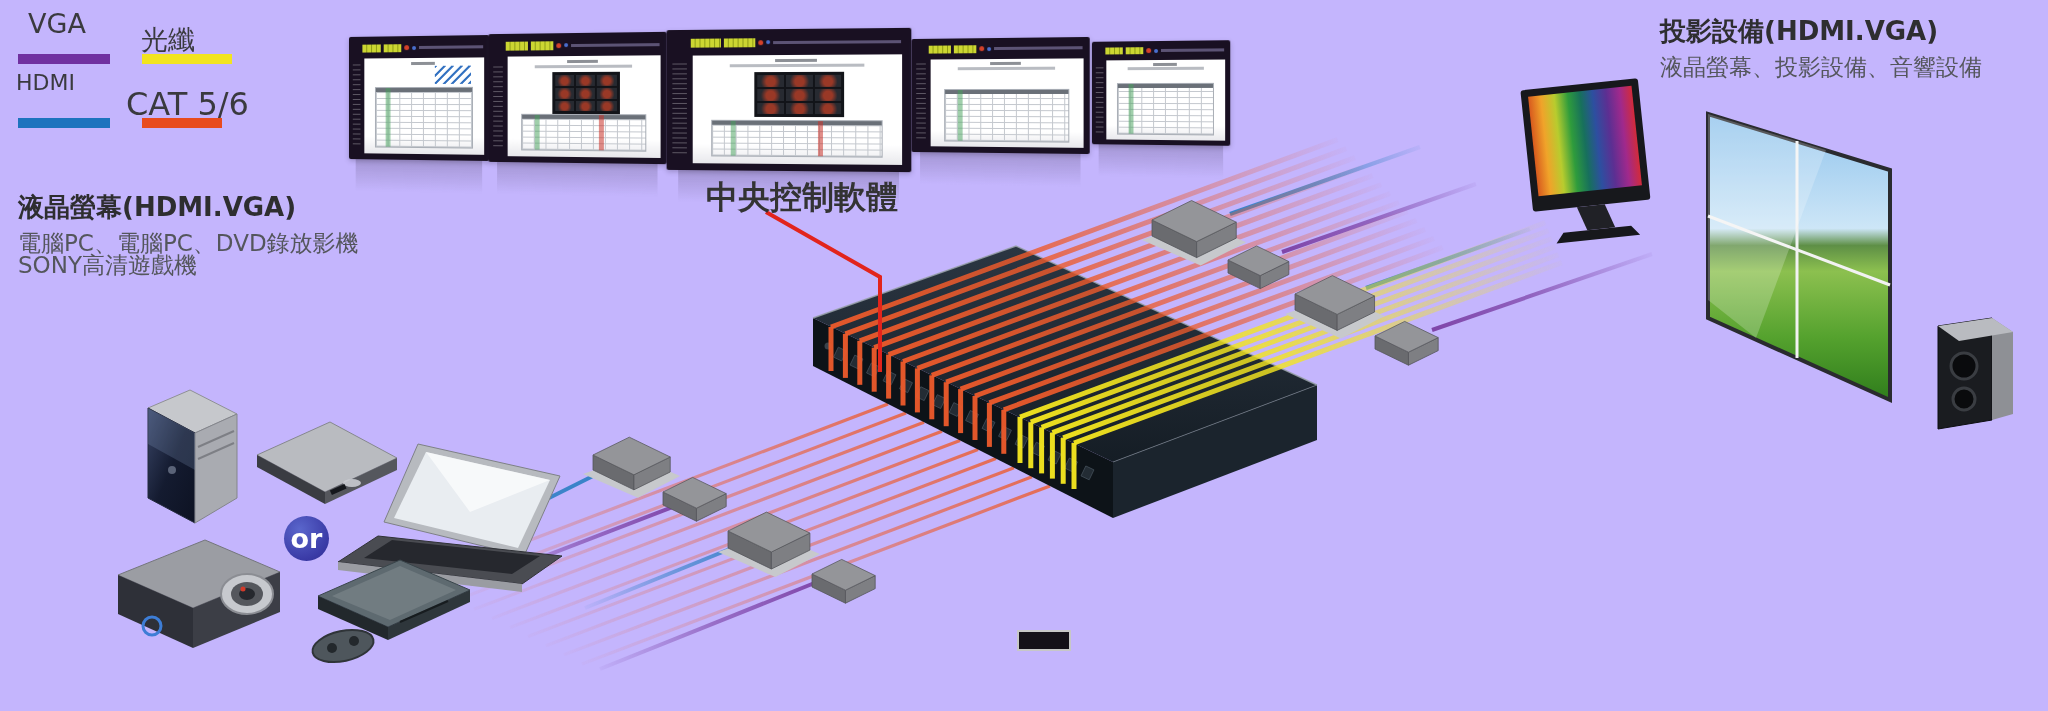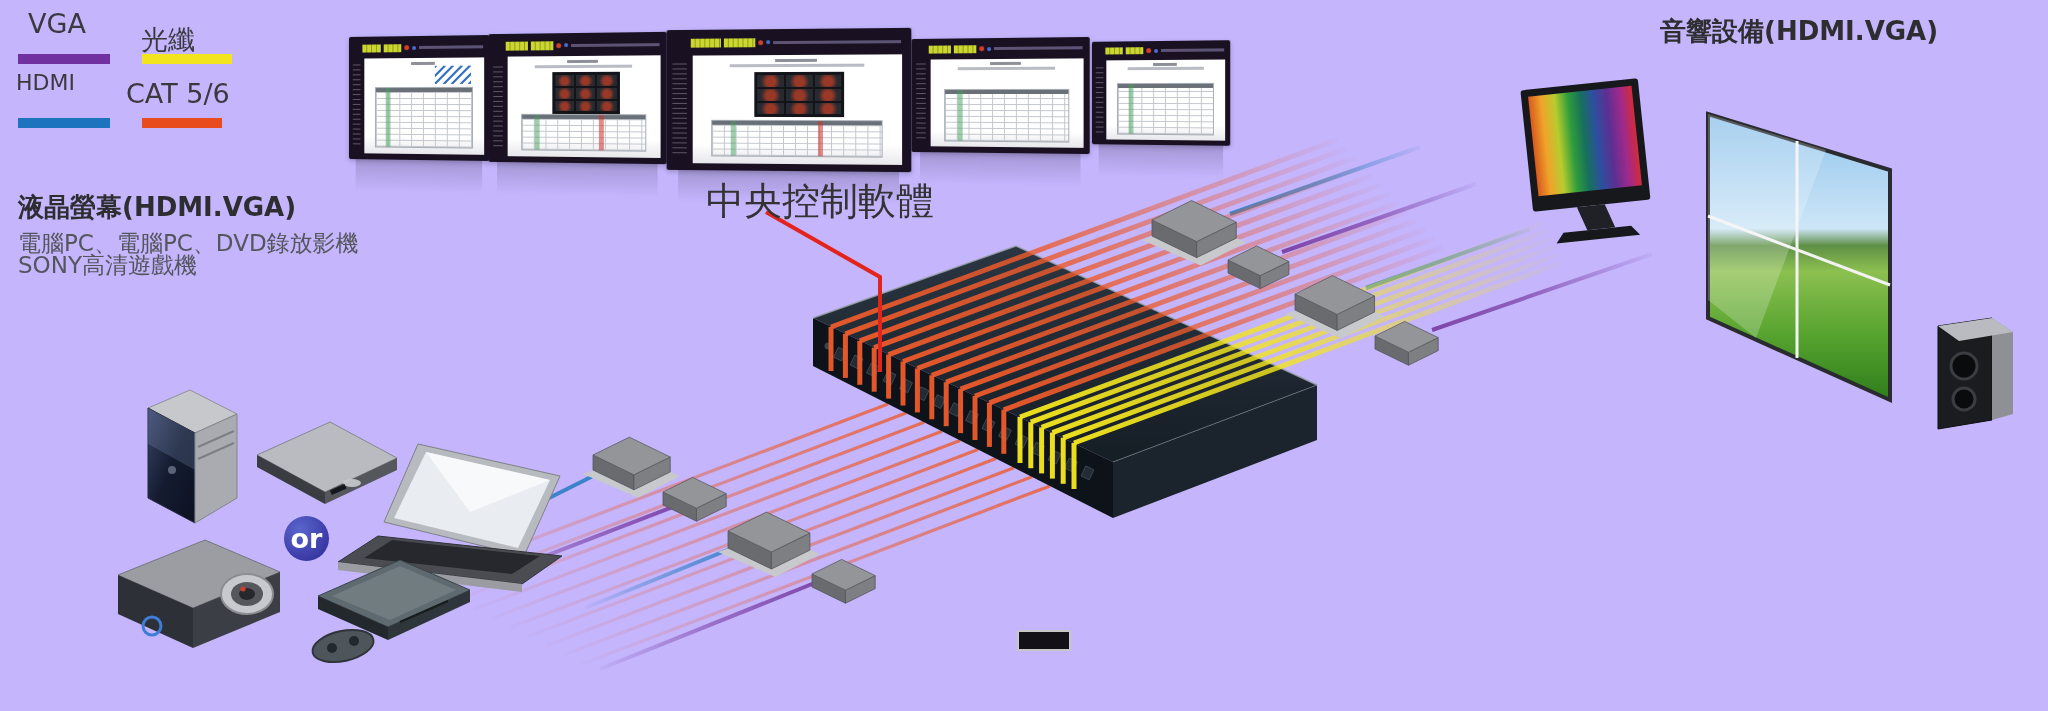--- a/index.html
+++ b/index.html
@@ -6,21 +6,21 @@
   #canvas{position:relative;width:2048px;height:711px;overflow:hidden;background:#c4b5fd;
           font-family:"DejaVu Sans","Liberation Sans",sans-serif;}
   .txt{position:absolute;white-space:nowrap;color:#3c3c3c;z-index:6;}
   
   .lg-label{font-size:27px;color:#3a3a3e;}
   .lg-bar{position:absolute;height:10px;z-index:6;}
   
   .blk-title{font-size:26px;font-weight:bold;color:#2e2e30;}
   .blk-line{font-size:23px;color:#54565c;}
   
-  #central-label{left:706px;top:176px;font-size:38px;font-weight:400;color:#333;}
+  #central-label{left:706px;top:176px;font-size:32px;font-weight:700;color:#333;}
   
   #or-badge{position:absolute;left:284px;top:516px;width:45px;height:45px;border-radius:50%;
     background:radial-gradient(circle at 35% 30%,#5a66cc,#3a3aa6 70%,#2e2c8e);
     color:#fff;font-size:27px;font-weight:bold;display:flex;align-items:center;justify-content:center;z-index:6;}
   
   #black-dash{position:absolute;left:1017px;top:630px;width:50px;height:17px;background:#14101а;
     background:#141018;border:2px solid #c7c7c7;z-index:6;}
   
   .shot{position:absolute;background:#191022;border-radius:2px;z-index:1;
         box-shadow:0 2px 5px rgba(40,30,60,.25);}
@@ -52,29 +52,30 @@
 </style>
 </head>
 <body>
 <div id="canvas">
 
 <div class="txt lg-label" style="left:28px;top:8px">VGA</div>
 <div class="txt lg-label" style="left:141px;top:22px">光纖</div>
 <div class="lg-bar" style="left:18px;top:54px;width:92px;background:#7030A0"></div>
 <div class="lg-bar" style="left:142px;top:54px;width:90px;background:#F2E41F"></div>
 <div class="txt lg-label" style="left:16px;top:70px;font-size:22px">HDMI</div>
-<div class="txt lg-label" style="left:126px;top:78px;font-size:27px">CAT 5/6</div>
+<div class="txt lg-label" style="left:126px;top:85px;font-size:32px">CAT 5/6</div>
 <div class="lg-bar" style="left:18px;top:118px;width:92px;background:#1E73BE"></div>
 <div class="lg-bar" style="left:142px;top:118px;width:80px;background:#E84B1D"></div>
 
 <div class="txt blk-title" style="left:18px;top:190px">液晶螢幕(HDMI.VGA)</div>
 <div class="txt blk-line" style="left:18px;top:228px">電腦PC、電腦PC、DVD錄放影機</div>
 <div class="txt blk-line" style="left:18px;top:250px">SONY高清遊戲機</div>
 
-<div class="txt blk-title" style="left:1660px;top:14px">音響設備(HDMI.VGA)</div>
+<div class="txt blk-title" style="left:1660px;top:14px">投影設備(HDMI.VGA)</div>
+<div class="txt blk-line" style="left:1660px;top:52px">液晶螢幕、投影設備、音響設備</div>
 
 <div class="txt" id="central-label">中央控制軟體</div>
 
 <div id="or-badge">or</div>
 
 <div id="black-dash"></div>
 
 <div class="shot" style="left:347px;top:36px;width:142px;height:124px;transform:perspective(700px) rotateY(-9deg)">
   <div class="sbar">
         <span class="chip"></span>

